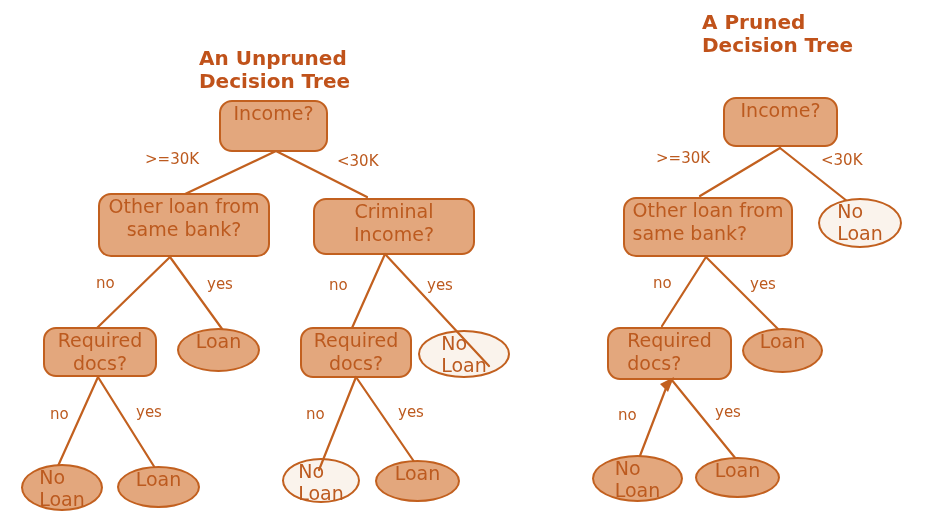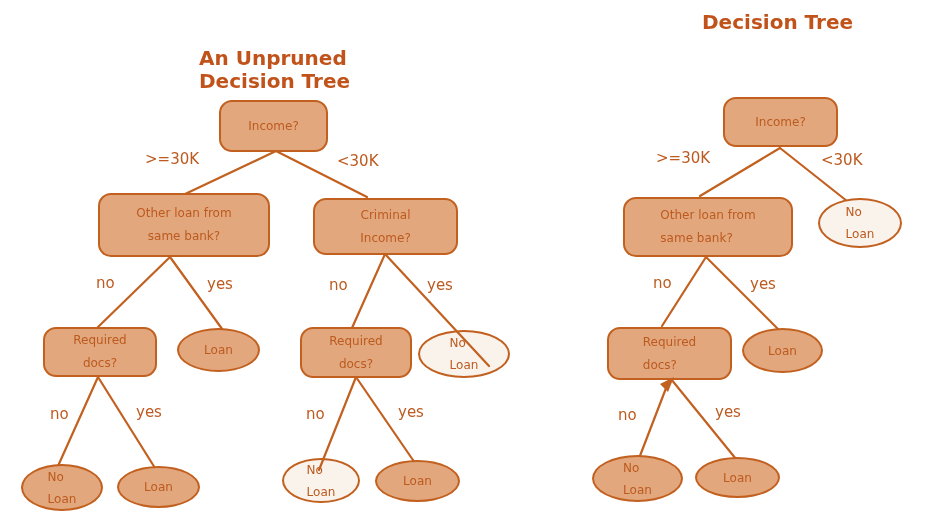--- a/index.html
+++ b/index.html
@@ -16,23 +16,23 @@
   svg.overlay{z-index:2;}
   .edge-line{stroke:var(--edge);stroke-width:2.2;stroke-linecap:round;fill:none;}
   .arrowhead{fill:var(--edge);stroke:none;}
   .tree-title{
     position:absolute; z-index:1; color:var(--title);
     font-weight:bold; font-size:20px; line-height:23px; white-space:nowrap;
   }
   .tree-title .ln{display:block;}
   .node{
     position:absolute; z-index:1; box-sizing:border-box;
-    display:flex; align-items:center; justify-content:center;
+    display:flex; align-items:flex-start; justify-content:center;
     border:2px solid var(--node-border); background:var(--node-fill);
-    color:var(--text); font-size:12px; line-height:23px; text-align:center;
+    color:var(--text); font-size:19px; line-height:23px; text-align:center;
   }
   .box{border-radius:13px;}
   .ellipse{border-radius:50%;line-height:22px;}
   .light{background:var(--leaf-light);}
   .txt{display:inline-block;}
   .lines-left .txt{text-align:left;}
   .ln{display:block;white-space:nowrap;}
   .edge-label{
     position:absolute; z-index:1; color:var(--text);
     font-size:15px; white-space:nowrap;
@@ -60,35 +60,36 @@
     <line class="edge-line" x1="706" y1="257" x2="780" y2="331"></line>
     <line class="edge-line" x1="638" y1="461" x2="668" y2="383"></line>
     <line class="edge-line" x1="671" y1="379" x2="736" y2="459"></line>
   </svg>
 
   <div class="tree-title" style="left:199px;top:11px;margin-top:36px;">
     <span class="ln">An Unpruned</span>
     <span class="ln">Decision Tree</span>
   </div>
   <div class="tree-title" style="left:702px;top:11px;">
+    <span class="ln">A Pruned</span>
     <span class="ln">Decision Tree</span>
   </div>
 
   <div class="node box" style="left:219px;top:100px;width:109px;height:52px;">
     <div class="txt">
         <span class="ln">Income?</span>
       </div>
   </div>
   <div class="node box" style="left:98px;top:193px;width:172px;height:64px;">
     <div class="txt">
         <span class="ln">Other loan from</span>
         <span class="ln">same bank?</span>
       </div>
   </div>
-  <div class="node box" style="left:313px;top:198px;width:145px;height:57px;">
+  <div class="node box" style="left:313px;top:198px;width:162px;height:57px;">
     <div class="txt">
         <span class="ln">Criminal</span>
         <span class="ln">Income?</span>
       </div>
   </div>
   <div class="node box" style="left:43px;top:327px;width:114px;height:50px;">
     <div class="txt">
         <span class="ln">Required</span>
         <span class="ln">docs?</span>
       </div>

